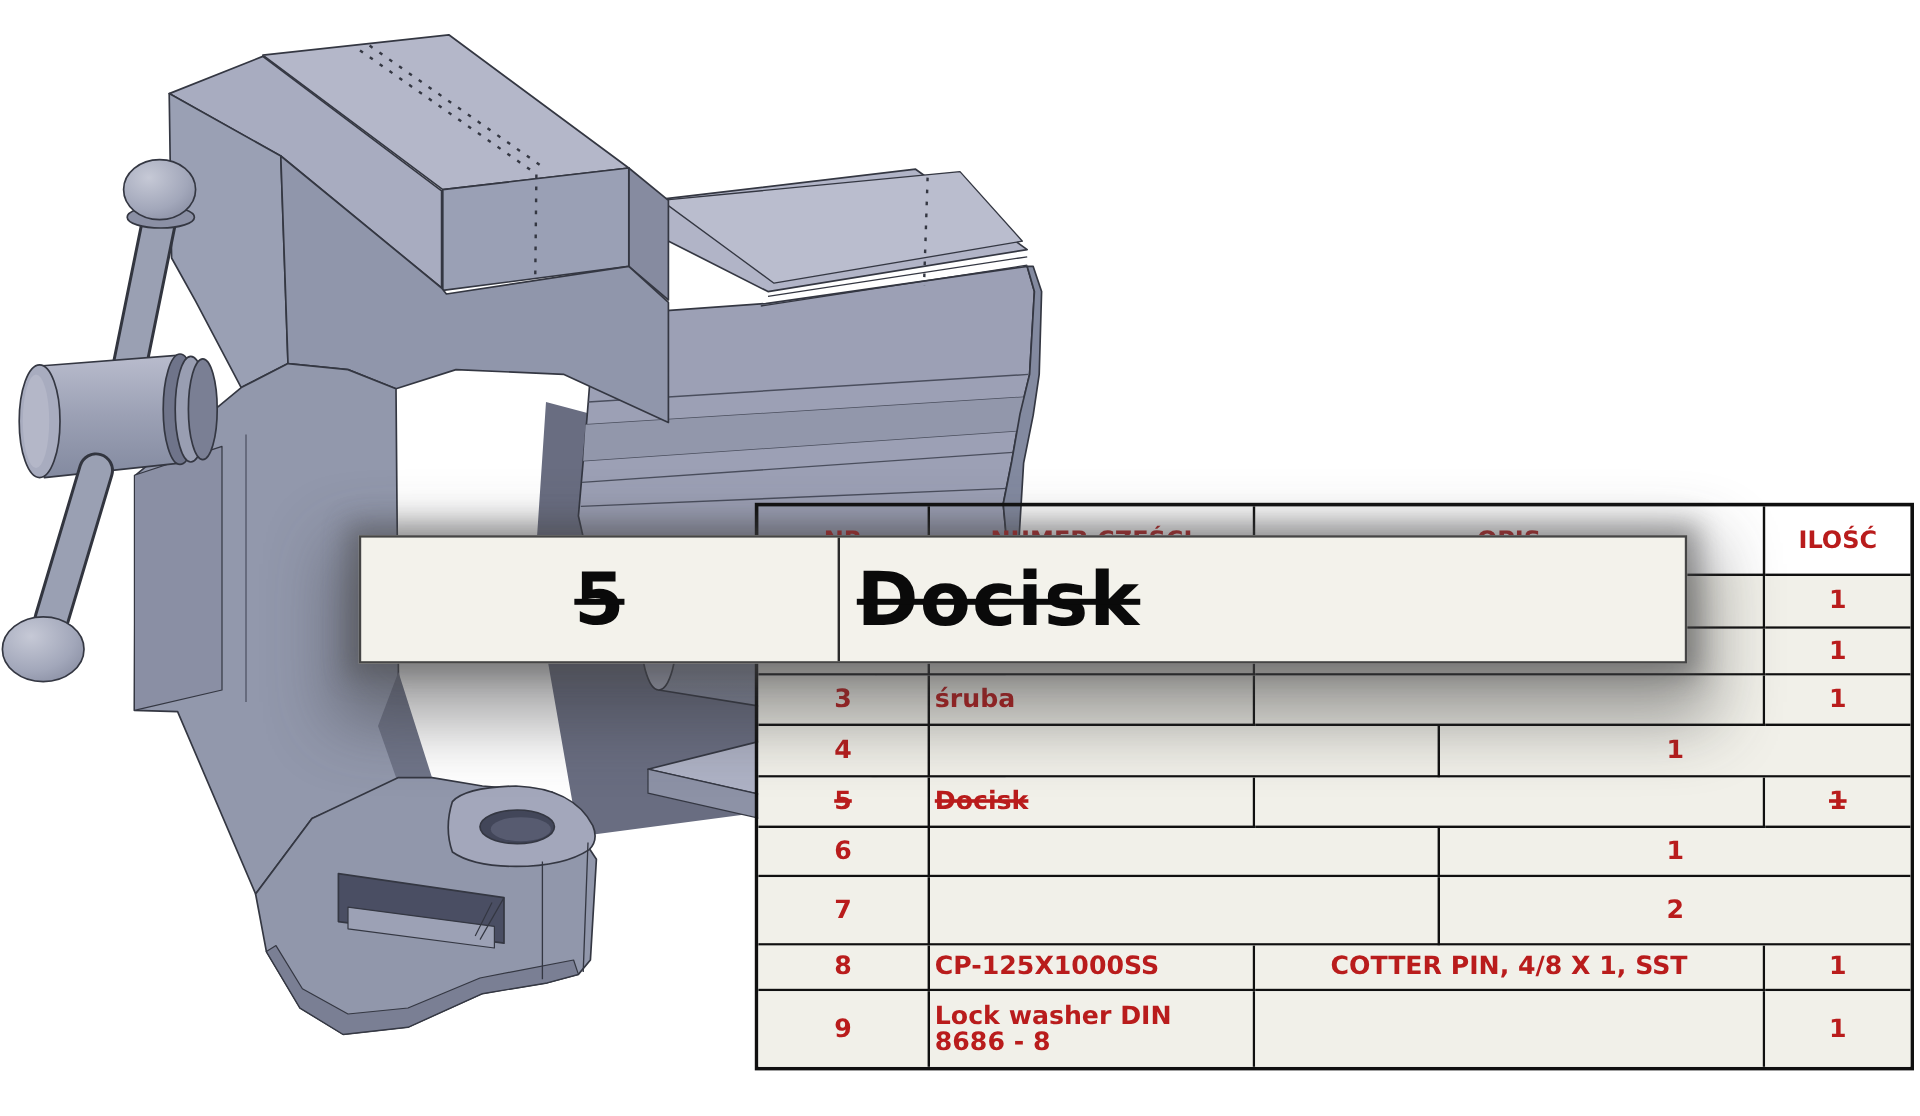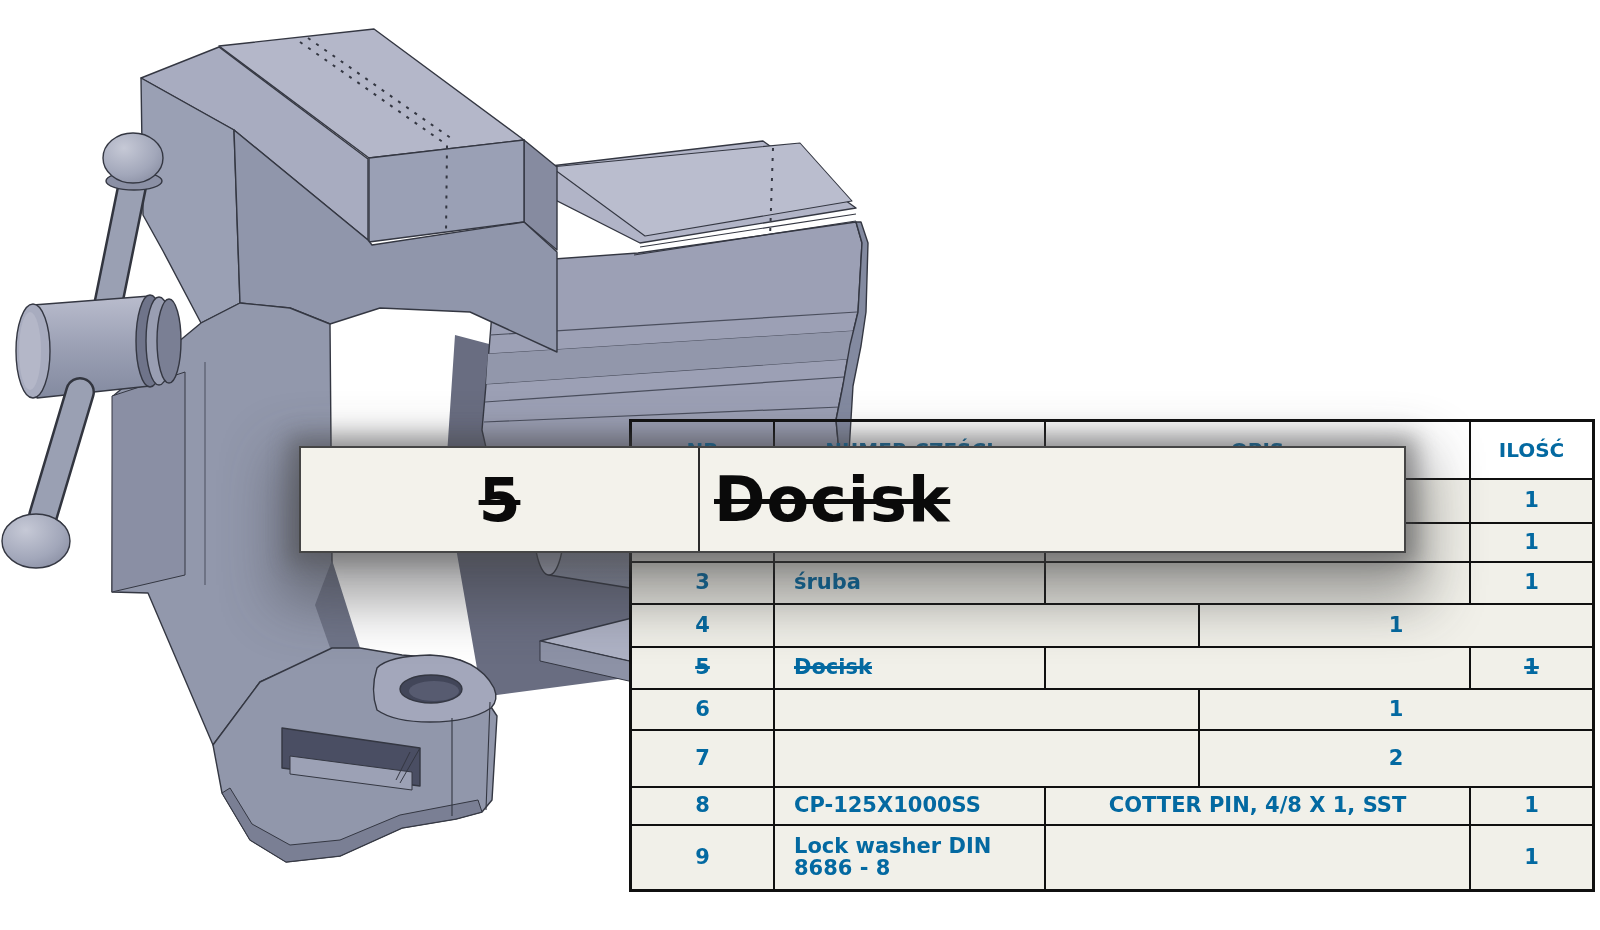--- a/index.html
+++ b/index.html
@@ -2,28 +2,28 @@
 <html><head>
 <meta charset="utf-8">
 <style>
   html,body{margin:0;padding:0;background:#ffffff;width:1600px;height:930px;overflow:hidden;
     font-family:"DejaVu Sans",sans-serif;}
   #stage{position:relative;width:1600px;height:930px;background:#ffffff;}
   
   #model-svg{position:absolute;left:0;top:0;width:1600px;height:930px;}
   
   #bom-table{position:absolute;left:629px;top:419px;width:966px;
-    border:3px solid #101010;box-sizing:border-box;color:#0369a1;}
+    border:3px solid #101010;box-sizing:border-box;color:#b91c1c;}
   .bom-row{display:flex;box-sizing:border-box;}
   .bom-cell{box-sizing:border-box;border-right:2.5px solid #101010;border-bottom:2.5px solid #101010;
     display:flex;align-items:center;overflow:hidden;white-space:pre-line;line-height:1.04;}
   .bom-cell:last-child{border-right:none;}
   .bom-row:last-child .bom-cell{border-bottom:none;}
   .col-nr{width:143px;justify-content:center;}
-  .col-part{width:271px;justify-content:flex-start;padding-left:19px;}
+  .col-part{width:271px;justify-content:flex-start;padding-left:4px;}
   .col-desc{width:425px;justify-content:center;}
   .col-qty{flex:1;justify-content:center;}
   .hdr .bom-cell{background:transparent;font-weight:700;font-size:20px;justify-content:center;padding-left:0;}
   .datarow .bom-cell{background:#f1f0e9;font-weight:700;font-size:21px;}
   .struck{text-decoration:line-through;text-decoration-thickness:3px;font-weight:800;}
   
   #popup{position:absolute;left:299px;top:446px;width:1107px;height:107px;background:#f3f2eb;
     border:2px solid #454545;box-sizing:border-box;display:flex;color:#0a0a0a;
     box-shadow:0 0 20px 10px rgba(75,75,78,.48), 0 28px 55px 22px rgba(55,55,58,.45);}
   #popup .pcell{display:flex;align-items:center;box-sizing:border-box;height:100%;}

